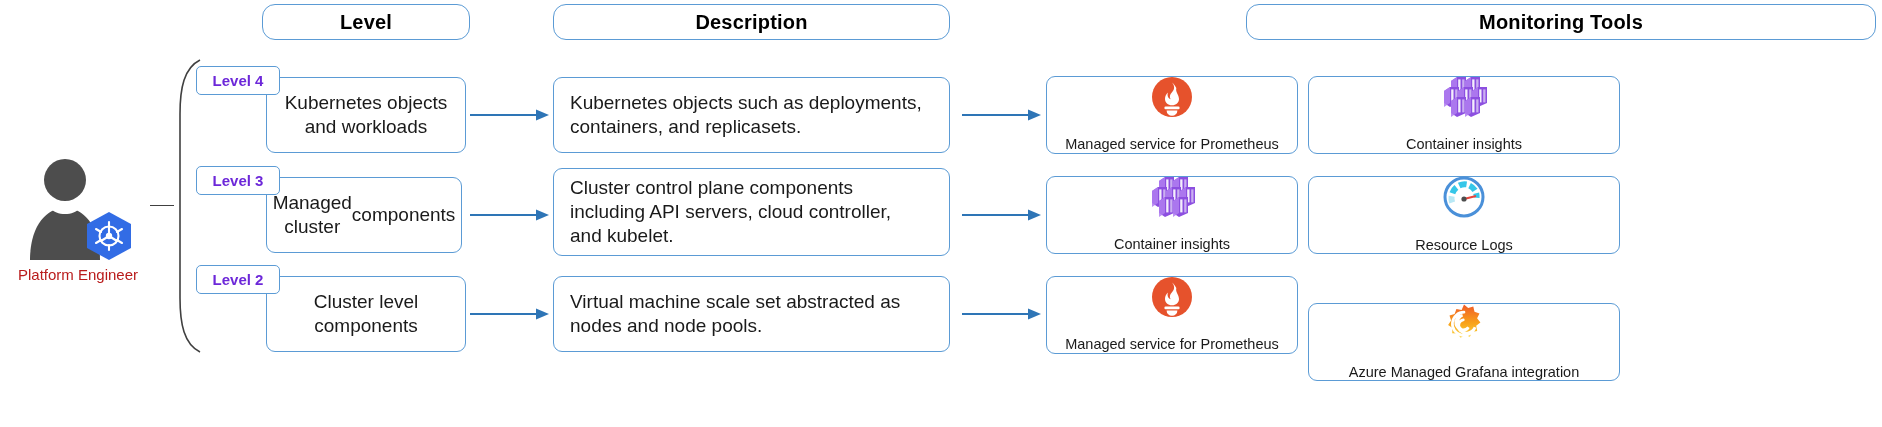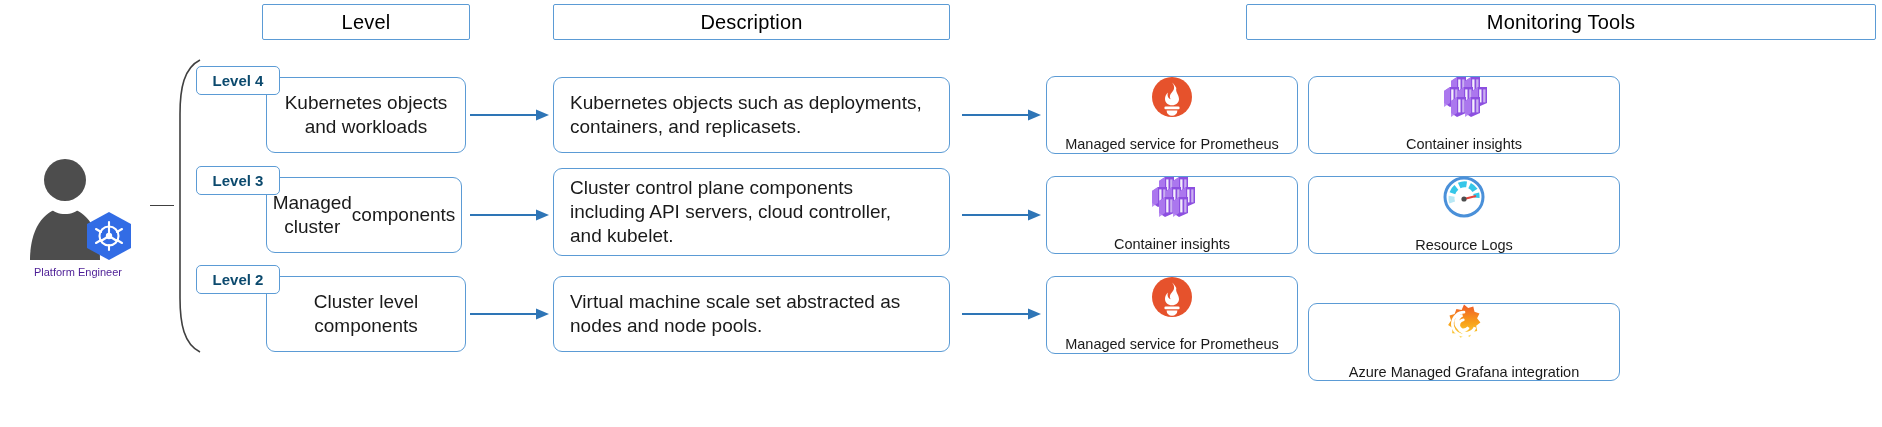--- a/index.html
+++ b/index.html
@@ -3,30 +3,30 @@
 <meta charset="utf-8">
 <style>
   html,body{margin:0;padding:0;background:#ffffff;}
   body{width:1882px;height:427px;position:relative;overflow:hidden;
        font-family:"Liberation Sans","DejaVu Sans",sans-serif;color:#1a1a1a;}
 
   .abs{position:absolute;box-sizing:border-box;}
 
   
   .hdr{
-    border:1.6px solid #5b9bd5;border-radius:2px;background:#fff;
+    border:1.6px solid #5b9bd5;border-radius:13px;background:#fff;
     display:flex;align-items:center;justify-content:center;
-    font-weight:normal;font-size:20px;color:#000;letter-spacing:.2px;
+    font-weight:bold;font-size:20px;color:#000;letter-spacing:.2px;
   }
 
   
   .lvl-tag{
     border:1.4px solid #5b9bd5;border-radius:5px;background:#fff;
     display:flex;align-items:center;justify-content:center;
-    font-weight:bold;font-size:15px;color:#0c4a6e;z-index:5;
+    font-weight:bold;font-size:15px;color:#6d28d9;z-index:5;
   }
 
   
   .card{
     border:1.4px solid #5b9bd5;border-radius:9px;background:#fff;
     display:flex;align-items:center;justify-content:center;
     text-align:center;font-size:19px;line-height:1.28;color:#1a1a1a;
     padding:4px 10px;
   }
   .card.desc{justify-content:flex-start;text-align:left;padding:13px 16px;}
@@ -39,21 +39,21 @@
   }
   .tool-label{font-size:14.5px;color:#1a1a1a;line-height:1.1;text-align:center;}
 
   .ico{display:block;}
 
   
   .hline{background:#2e75b6;height:1.6px;}
   .arrow-wrap{position:absolute;}
   .arrow-wrap svg{display:block;}
 
-  .person-label{font-size:11px;color:#4c1d95;text-align:center;width:100%;}
+  .person-label{font-size:15px;color:#b91c1c;text-align:center;width:100%;}
   .brace svg{display:block;}
 </style>
 </head>
 <body>
 
 <div class="abs hdr" style="left:262px;top:4px;width:208px;height:36px;">
   <span>Level</span>
 </div>
 <div class="abs hdr" style="left:553px;top:4px;width:397px;height:36px;">
   <span>Description</span>

